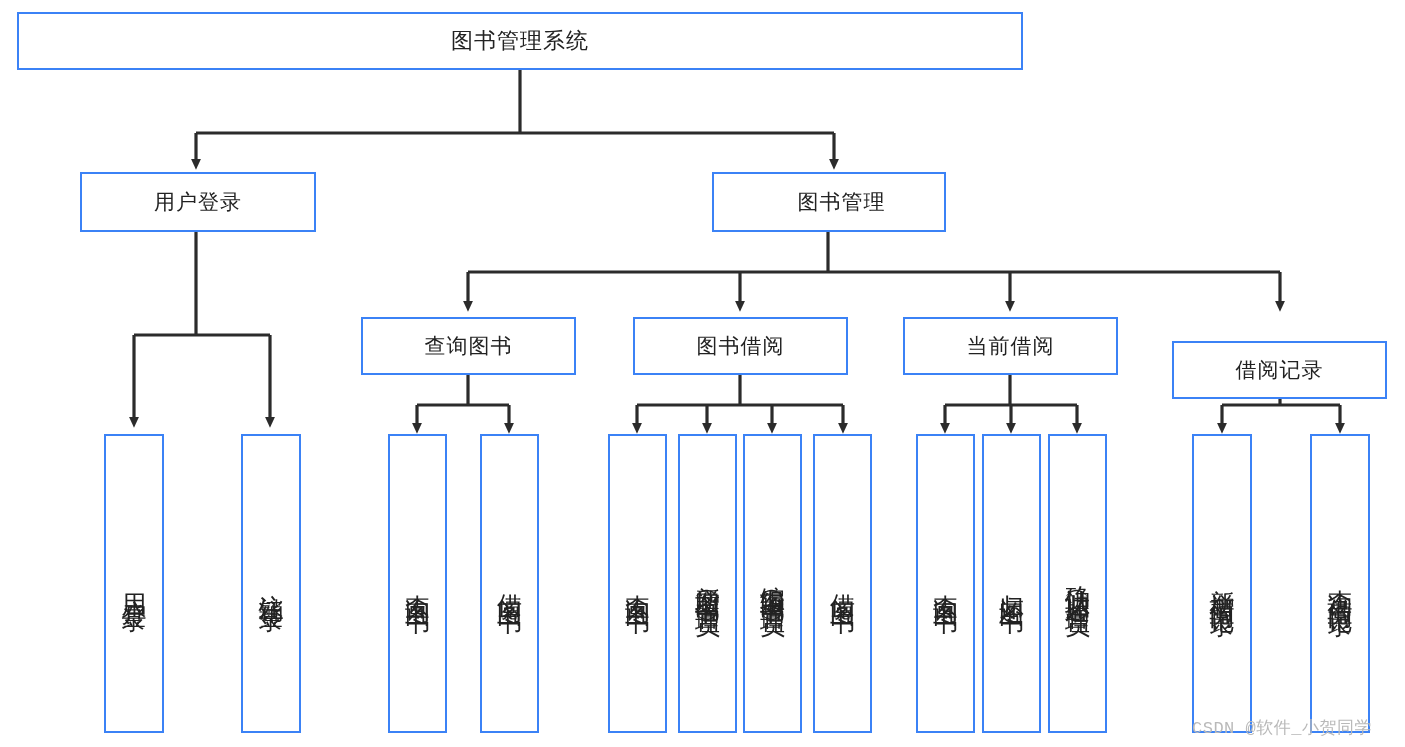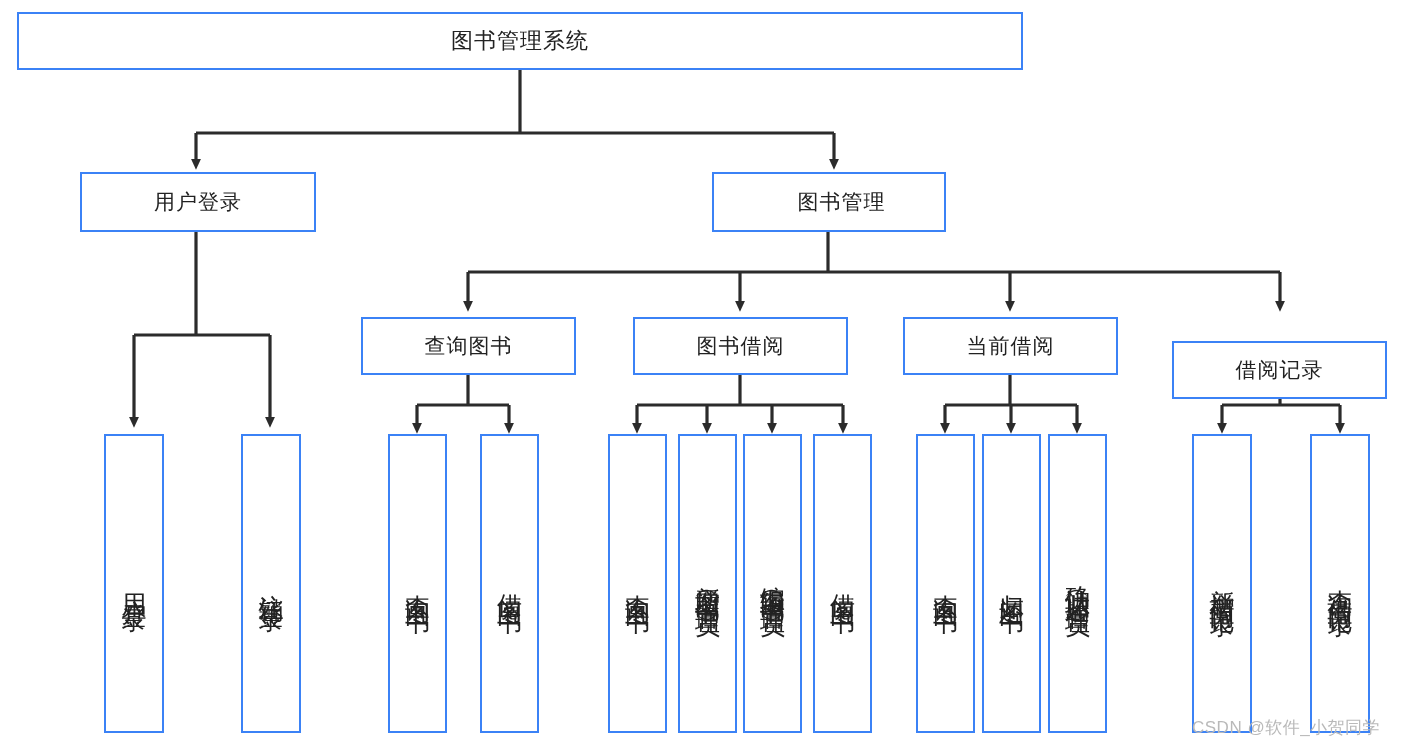--- a/index.html
+++ b/index.html
@@ -204,15 +204,15 @@
   </div>
 
   <div class="node vert" style="left:1192px; top:434px; width:60px; height:299px;">
     <span class="lbl">新增借阅记录</span>
   </div>
 
   <div class="node vert" style="left:1310px; top:434px; width:60px; height:299px;">
     <span class="lbl">查询借阅记录</span>
   </div>
 
-  <div class="watermark" style="left:1192px; top:716px;">CSDN @软件_小贺同学</div>
+  <div class="watermark" style="left:1192px; top:716px;font-family:Liberation Mono, monospace;">CSDN @软件_小贺同学</div>
 
 </div>
 
 </body></html>

